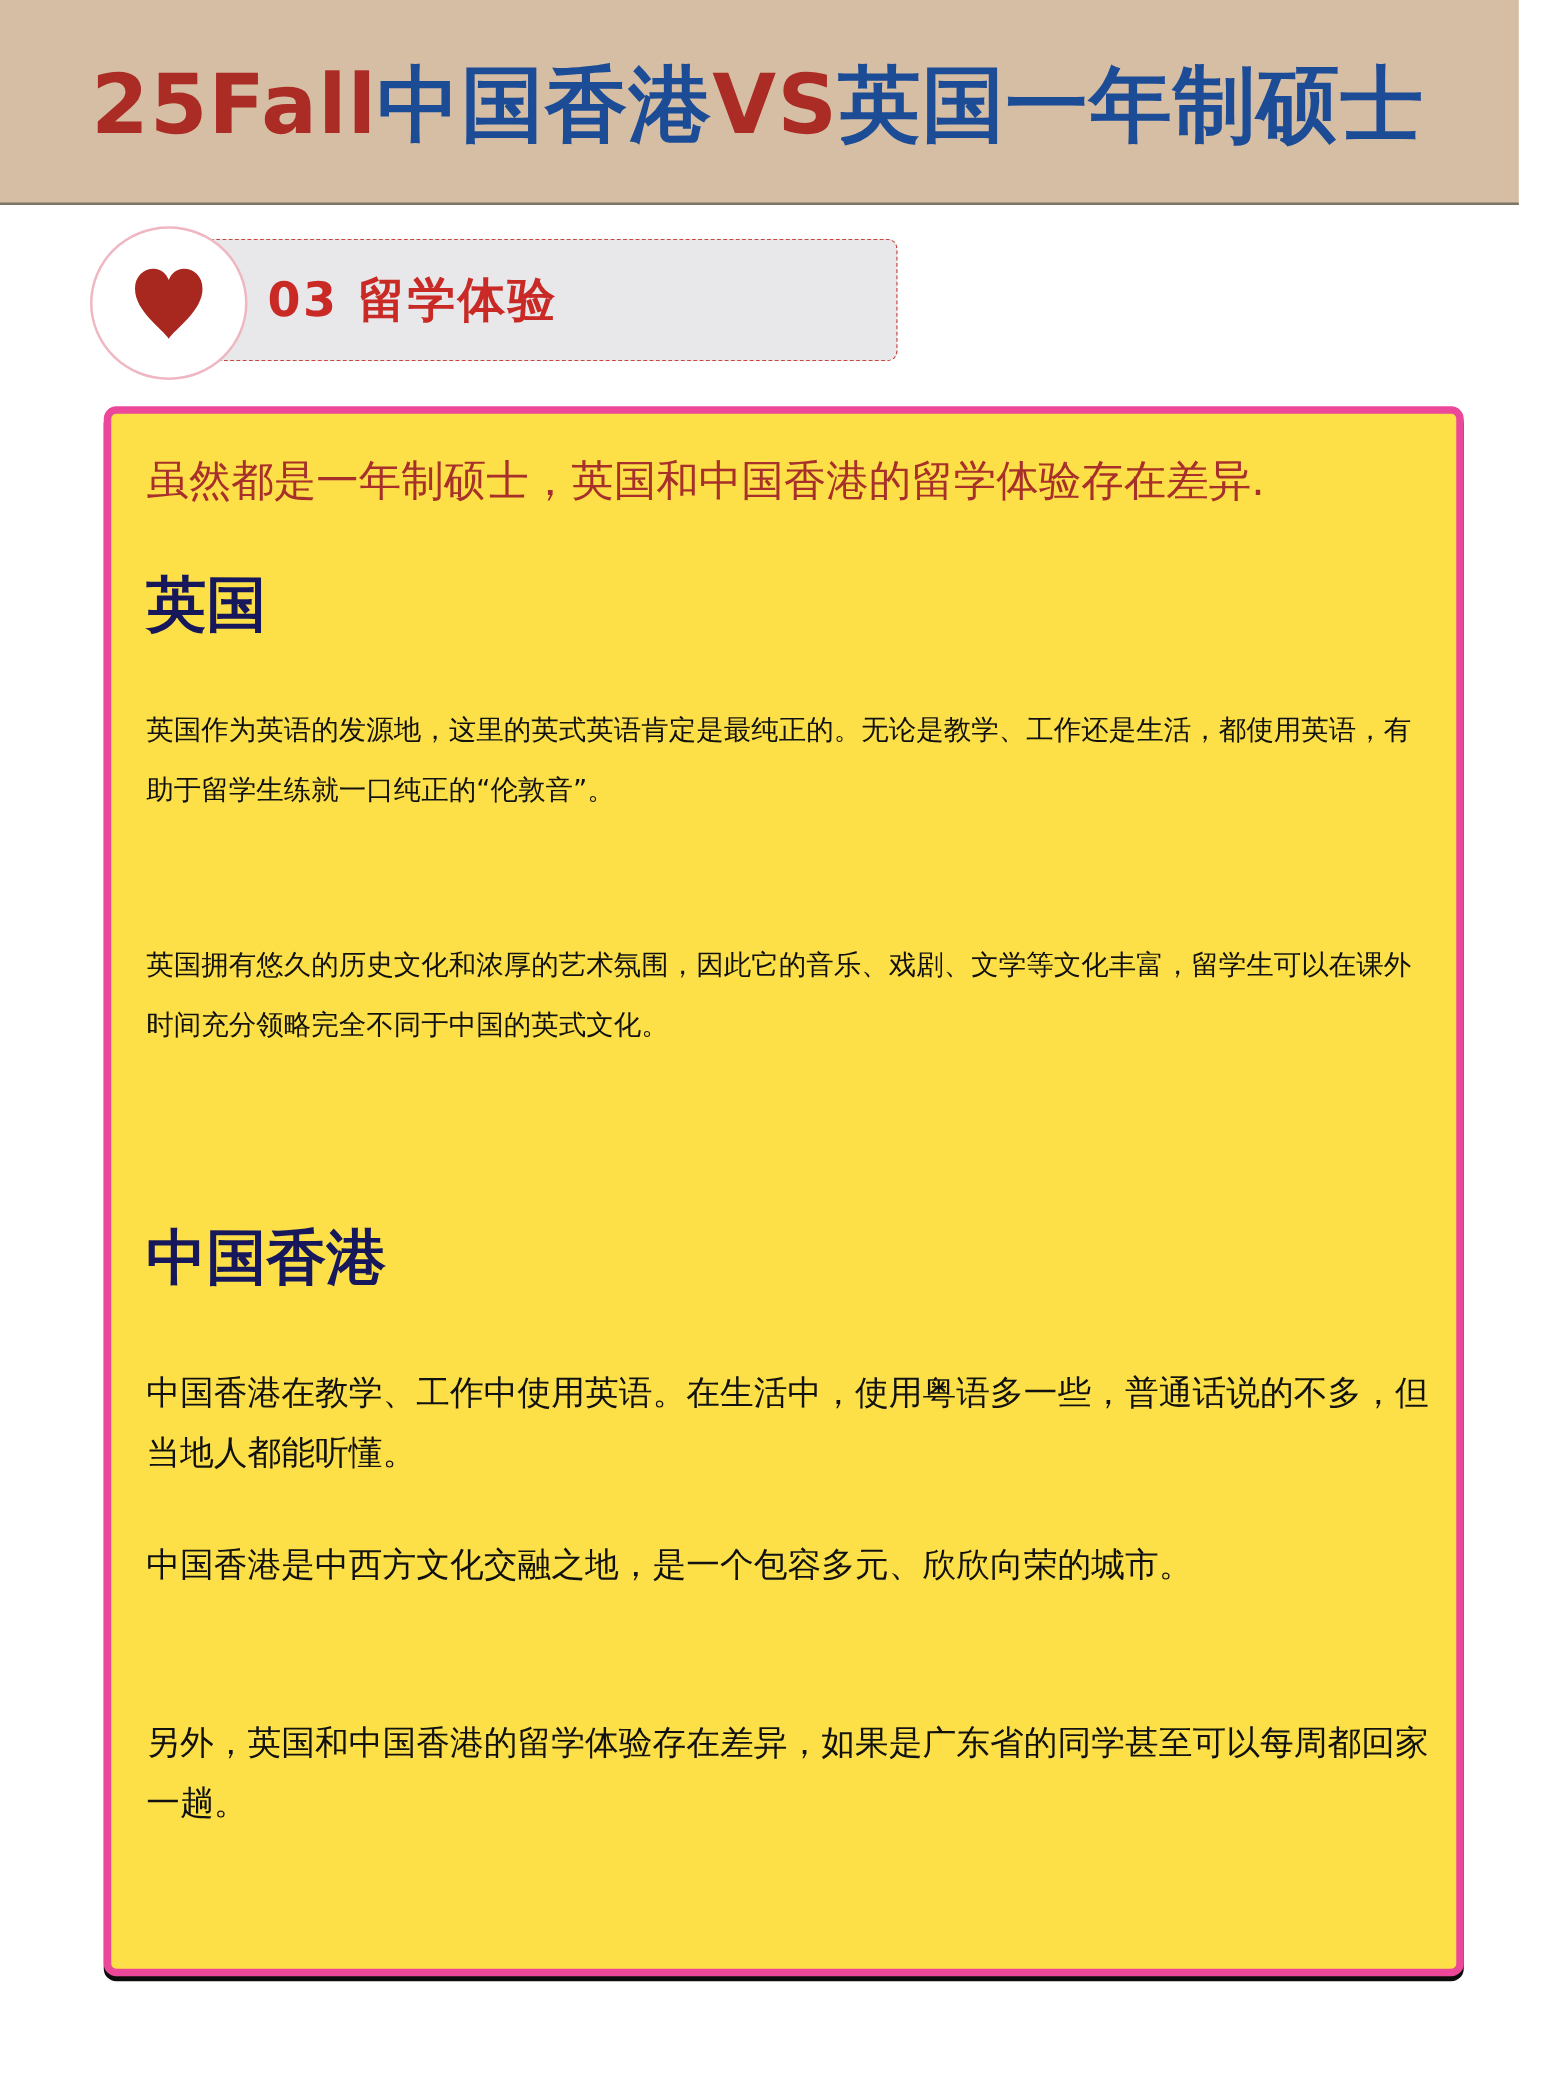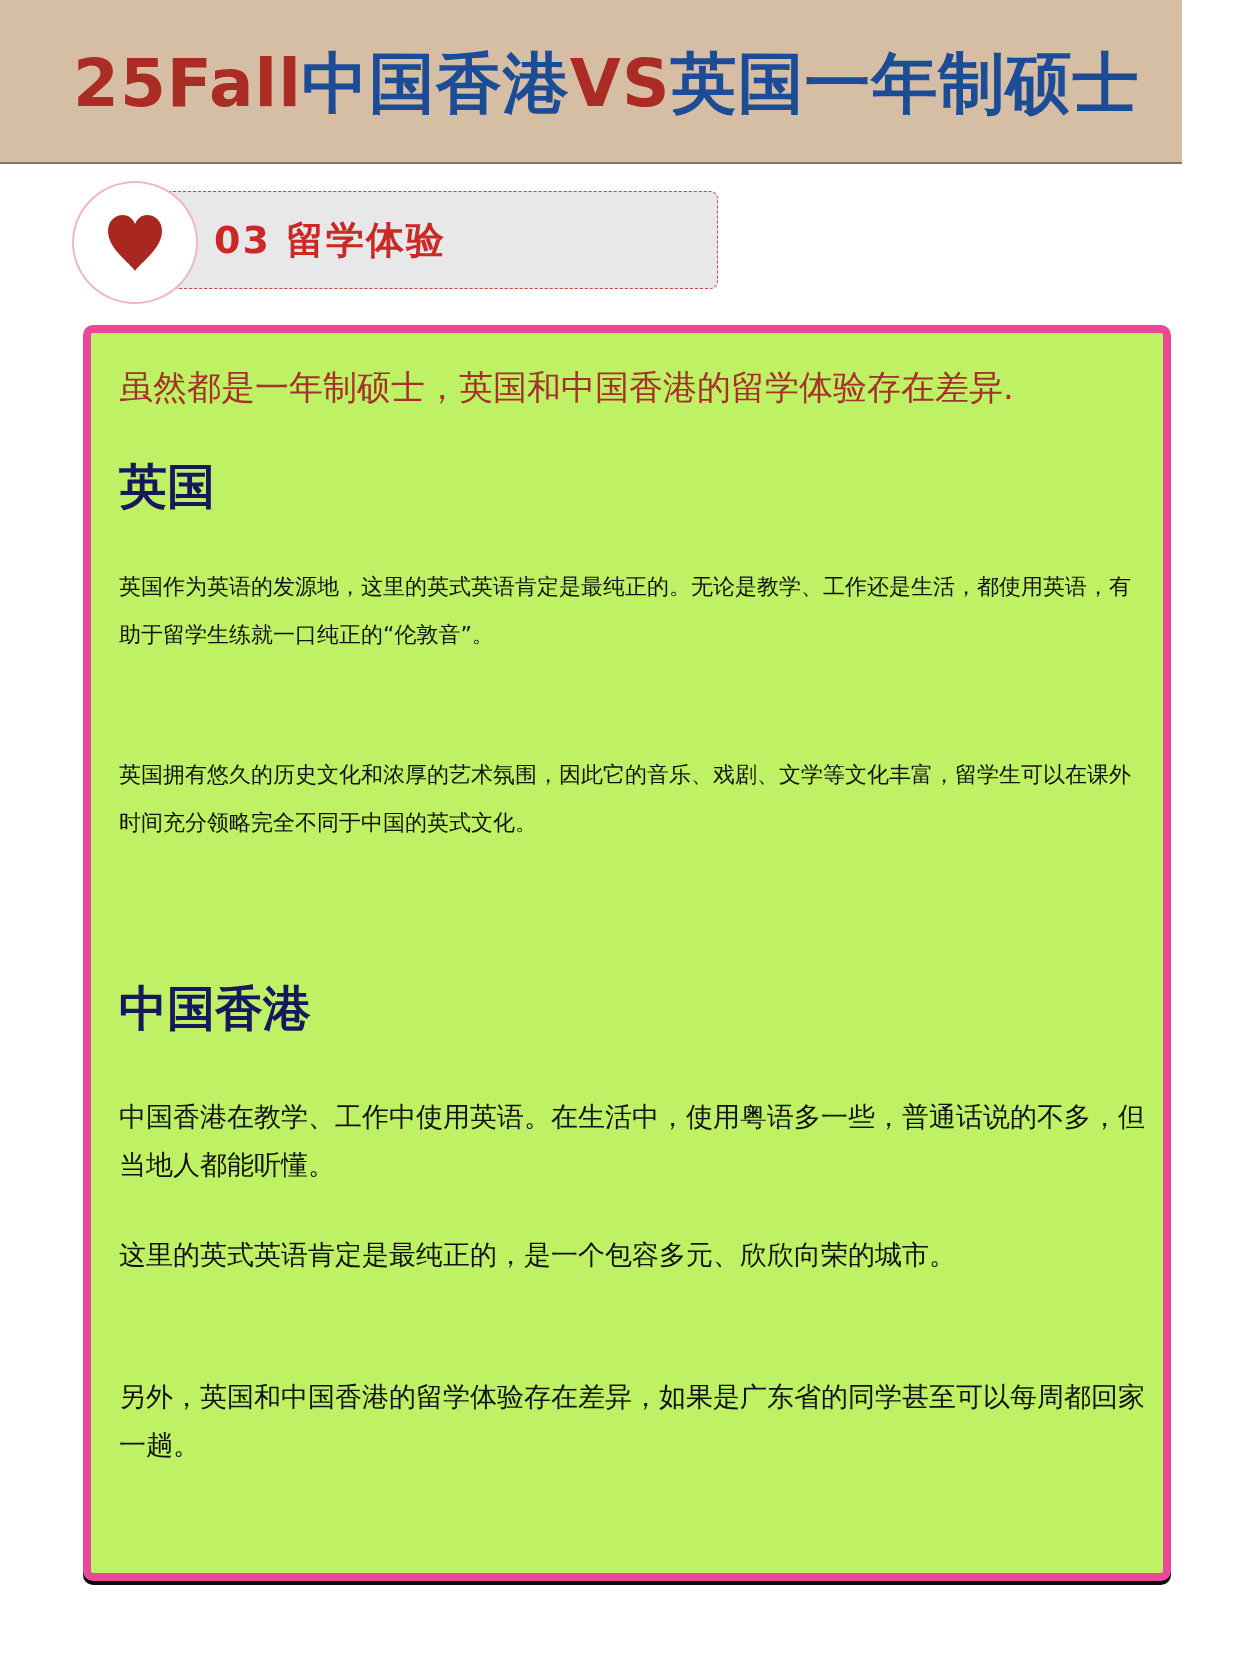--- a/index.html
+++ b/index.html
@@ -2,21 +2,21 @@
 <html><head>
 <meta charset="utf-8">
 <style>
   html, body { margin:0; padding:0; }
   body {
     width:1242px; height:1660px; background:#ffffff; position:relative; overflow:hidden;
     font-family:"DejaVu Sans","Liberation Sans",sans-serif;
   }
   .header {
     position:absolute; left:0; top:0; width:1182px; height:162px;
-    background:#d6bea4; border-bottom:2px solid #7d7468;
+    background:#d6bea4; border-bottom:2px solid #7d7468;padding-left:33px;
   }
   .header-title {
     position:absolute; left:73px; top:44px; height:80px;
     font-family:"DejaVu Sans",sans-serif; font-weight:bold; font-size:66px; line-height:80px;
     white-space:nowrap; letter-spacing:1px;
   }
   .ht-red { color:#ab2b25; }
   .ht-blue { color:#1d4c97; }
 
   .section-pill {
@@ -28,21 +28,21 @@
     border-radius:50%; background:#ffffff; border:2px solid #efb7c2; box-sizing:border-box;
     display:flex; align-items:center; justify-content:center;
   }
   .section-title {
     position:absolute; left:214px; top:210px; font-size:38px; font-weight:bold; color:#c92a25;
     line-height:60px; white-space:nowrap; letter-spacing:2px;
   }
 
   .card {
     position:absolute; left:83px; top:325px; width:1088px; height:1256px;
-    border:8px solid #ec4899; border-radius:10px; background:#bef264; box-sizing:border-box;
+    border:6px solid #ec4899; border-radius:10px; background:#fde047; box-sizing:border-box;
     box-shadow:0 4px 0 #0c0c0c;
   }
   .intro {
     position:absolute; left:28px; top:30px; width:1040px;
     font-size:34px; color:#a7302a; line-height:48px; white-space:nowrap;
   }
   .heading {
     position:absolute; left:28px; font-size:48px; font-weight:bold; color:#17185c; line-height:50px;
   }
   .para {
@@ -70,15 +70,15 @@
 
 <div class="card">
   <div class="intro">虽然都是一年制硕士，英国和中国香港的留学体验存在差异.</div>
 
   <div class="heading" style="top:128px;">英国</div>
   <div class="para" style="top:230px;">英国作为英语的发源地，这里的英式英语肯定是最纯正的。无论是教学、工作还是生活，都使用英语，有助于留学生练就一口纯正的“伦敦音”。</div>
   <div class="para" style="top:418px;">英国拥有悠久的历史文化和浓厚的艺术氛围，因此它的音乐、戏剧、文学等文化丰富，留学生可以在课外时间充分领略完全不同于中国的英式文化。</div>
 
   <div class="heading" style="top:650px;">中国香港</div>
   <div class="para small" style="top:760px;">中国香港在教学、工作中使用英语。在生活中，使用粤语多一些，普通话说的不多，但当地人都能听懂。</div>
-  <div class="para small" style="top:898px;">这里的英式英语肯定是最纯正的，是一个包容多元、欣欣向荣的城市。</div>
+  <div class="para small" style="top:898px;">中国香港是中西方文化交融之地，是一个包容多元、欣欣向荣的城市。</div>
   <div class="para small" style="top:1040px;">另外，英国和中国香港的留学体验存在差异，如果是广东省的同学甚至可以每周都回家一趟。</div>
 </div>
 
 </body></html>

